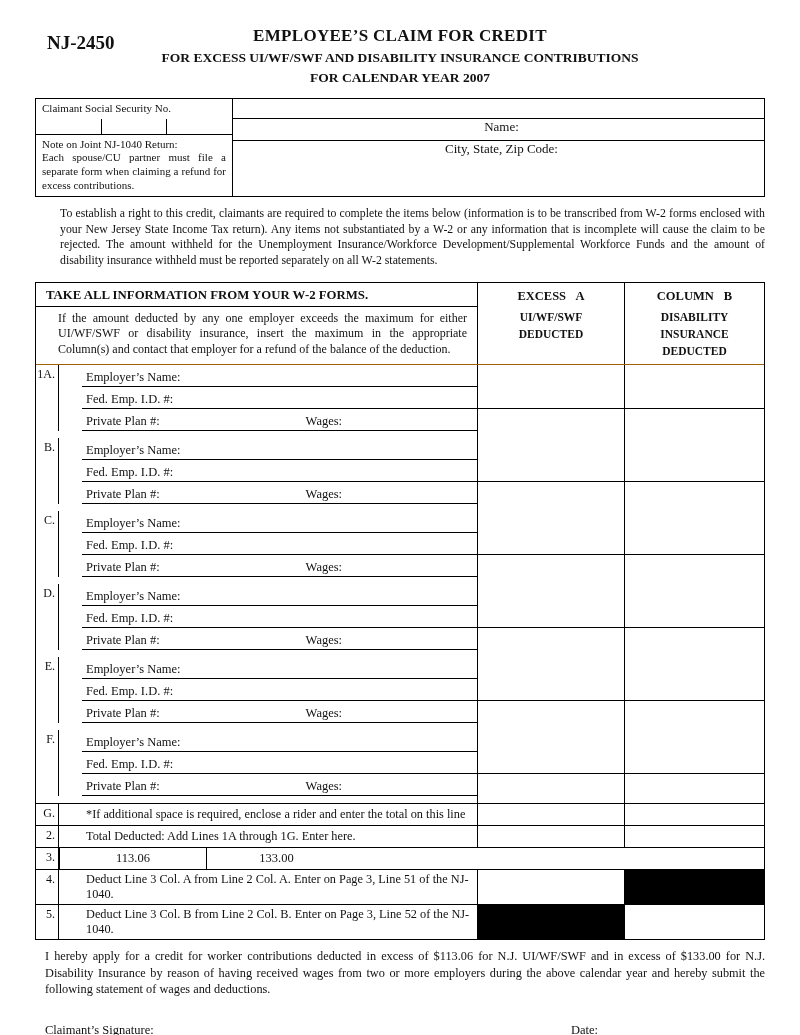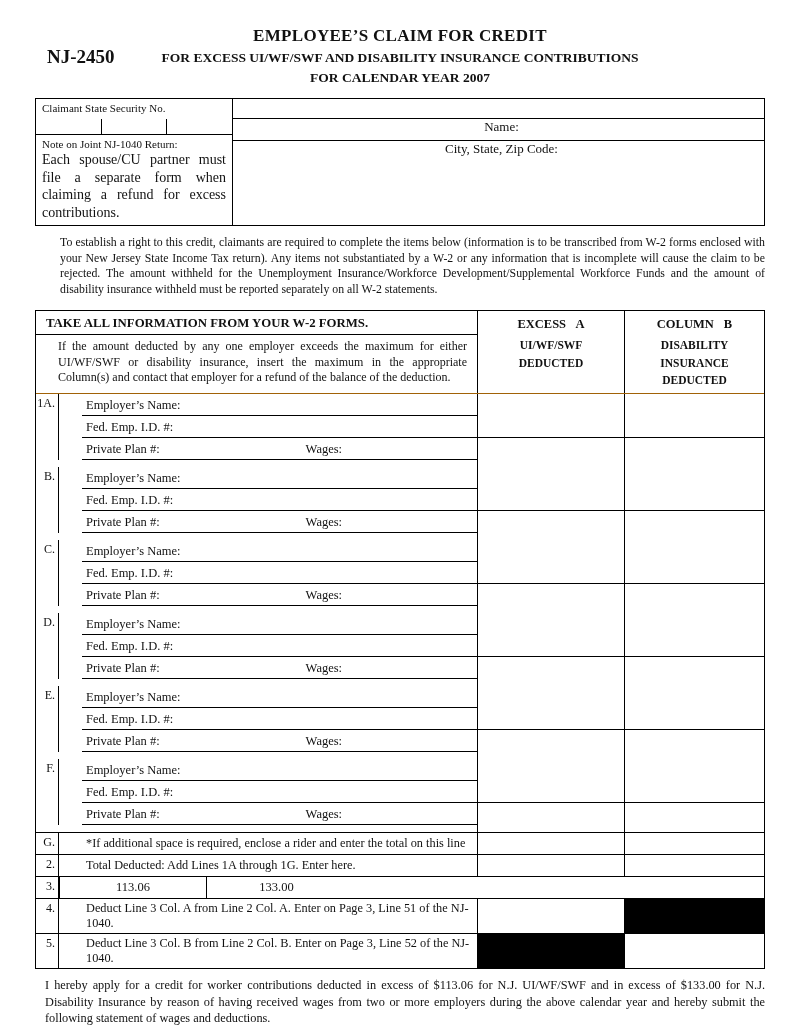--- a/index.html
+++ b/index.html
@@ -2,34 +2,34 @@
 <html><head>
 <meta charset="utf-8">
 <style>
   * { margin:0; padding:0; box-sizing:border-box; }
   html,body { background:#fff; }
   body { width:800px; font-family:"Liberation Serif", serif; color:#111; }
   .page { width:800px; min-height:1035px; padding:26px 35px 18px; background:#fff; }
 
   
   .hdr { position:relative; text-align:center; }
-  .form-no { position:absolute; left:12px; top:20px; font-weight:bold; font-size:19px; }
+  .form-no { position:absolute; left:12px; top:6px; font-weight:bold; font-size:19px; }
   .t1 { font-size:17px; font-weight:bold; letter-spacing:.3px; }
   .t2 { font-size:13.5px; font-weight:bold; margin-top:4px; }
   .t3 { font-size:13.5px; font-weight:bold; margin-top:4px; }
 
   
   .cbox { border:1px solid #000; margin-top:12px; display:flex; }
   .cbox-l { width:197px; border-right:1px solid #000; display:flex; flex-direction:column; }
   .ssn-label { font-size:11px; padding:3px 6px 0; }
   .ssn-field { height:21px; border-bottom:1px solid #000; display:flex; align-items:flex-end; }
   .ssn-cell { flex:1; height:100%; }
   .ssn-div { width:1px; height:15px; background:#000; }
   .note-title { font-weight:normal; font-size:11px; padding:3px 6px 0; }
-  .note-text { font-size:14px; text-align:justify; padding:1px 6px 4px; line-height:1.25; }
+  .note-text { font-size:11px; text-align:justify; padding:1px 6px 4px; line-height:1.25; }
   .cbox-r { flex:1; display:flex; flex-direction:column; }
   .cr-top { height:20px; border-bottom:1px solid #000; }
   .cr-row { display:flex; align-items:center; padding-left:6px; font-size:13px;flex-direction:column; }
   .cr-name { height:22px; border-bottom:1px solid #000; }
   .cr-addr { height:27px; border-bottom:1px solid #000; }
   .cr-city { flex:1; min-height:26px; }
   .cr-fill { flex:1; align-self:stretch; }
 
   
   .instr { margin:9px 0 0 25px; font-size:11.8px; line-height:1.32; text-align:justify; }
@@ -79,21 +79,21 @@
 
   <div class="hdr">
     <div class="form-no">NJ-2450</div>
     <div class="t1">EMPLOYEE’S CLAIM FOR CREDIT</div>
     <div class="t2">FOR EXCESS UI/WF/SWF AND DISABILITY INSURANCE CONTRIBUTIONS</div>
     <div class="t3">FOR CALENDAR YEAR 2007</div>
   </div>
 
   <div class="cbox">
     <div class="cbox-l">
-      <div class="ssn-label">Claimant State Security No.</div>
+      <div class="ssn-label">Claimant Social Security No.</div>
       <div class="ssn-field">
         <div class="ssn-cell"></div>
         <div class="ssn-div"></div>
         <div class="ssn-cell"></div>
         <div class="ssn-div"></div>
         <div class="ssn-cell"></div>
       </div>
       <div class="note-title">Note on Joint NJ-1040 Return:</div>
       <div class="note-text">Each spouse/CU partner must file a separate form when claiming a refund for excess contributions.</div>
     </div>

